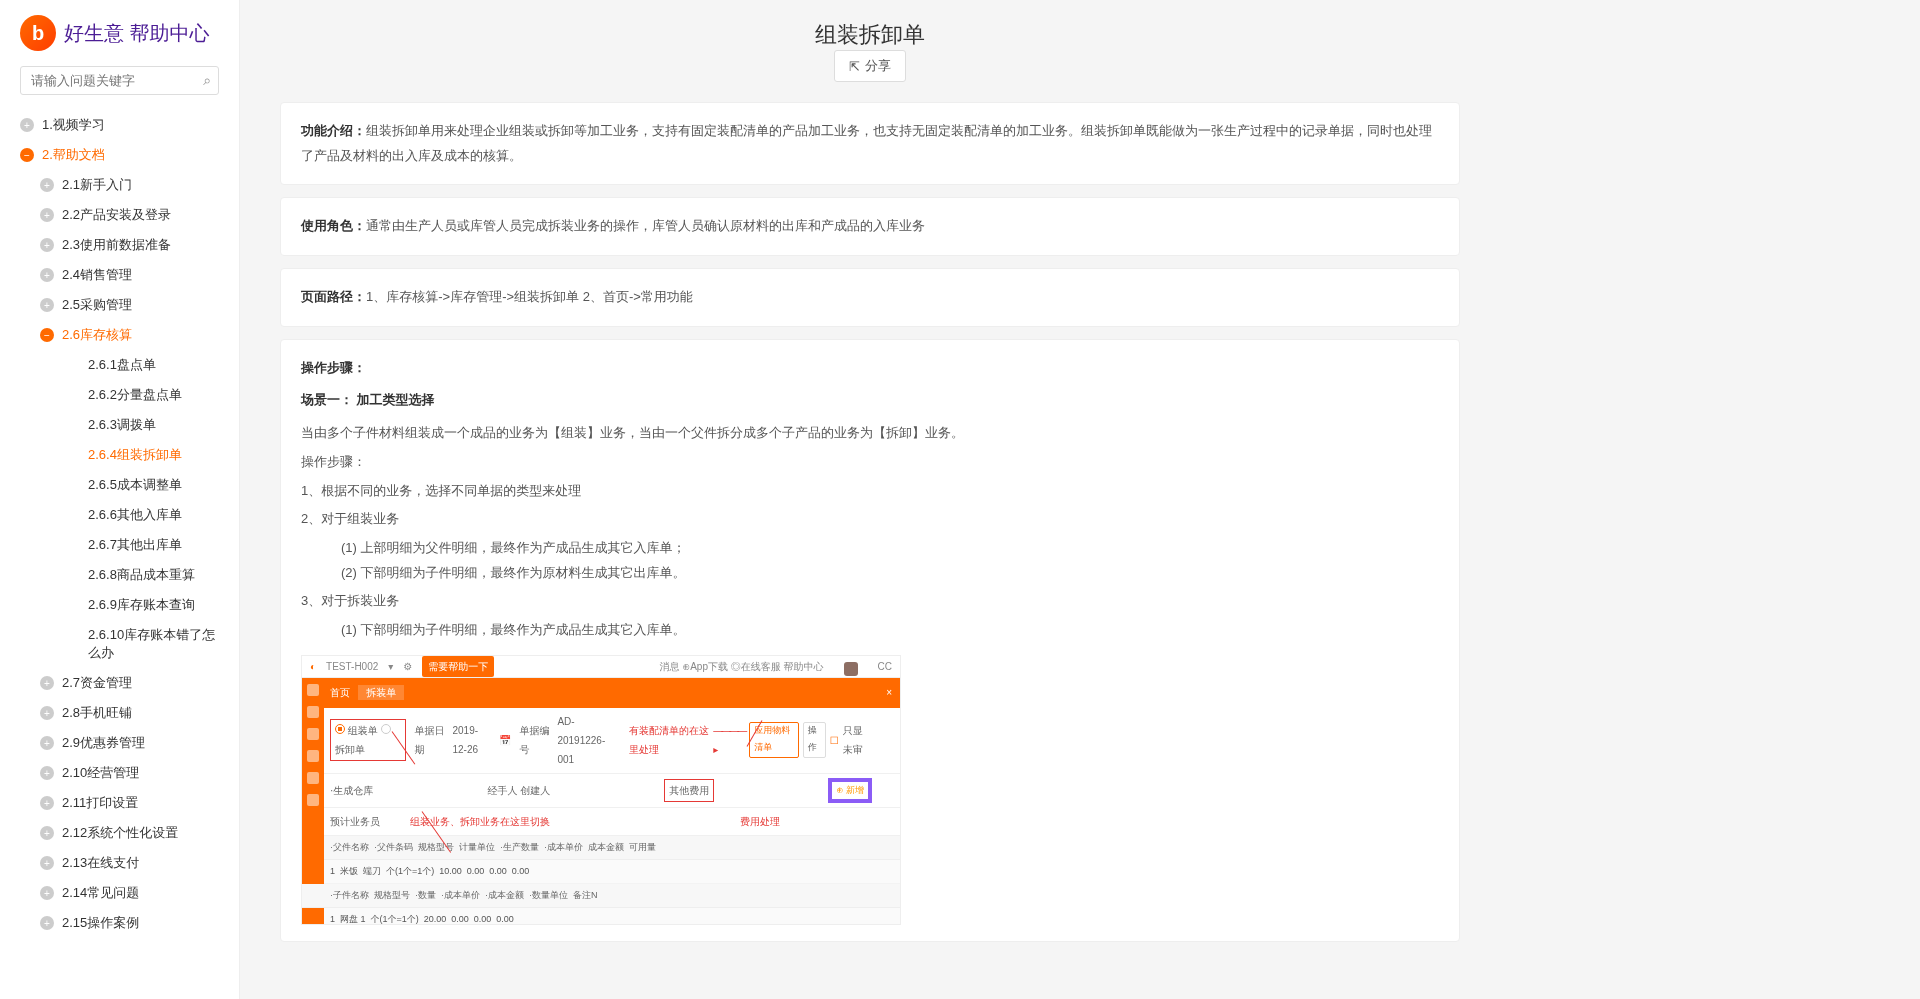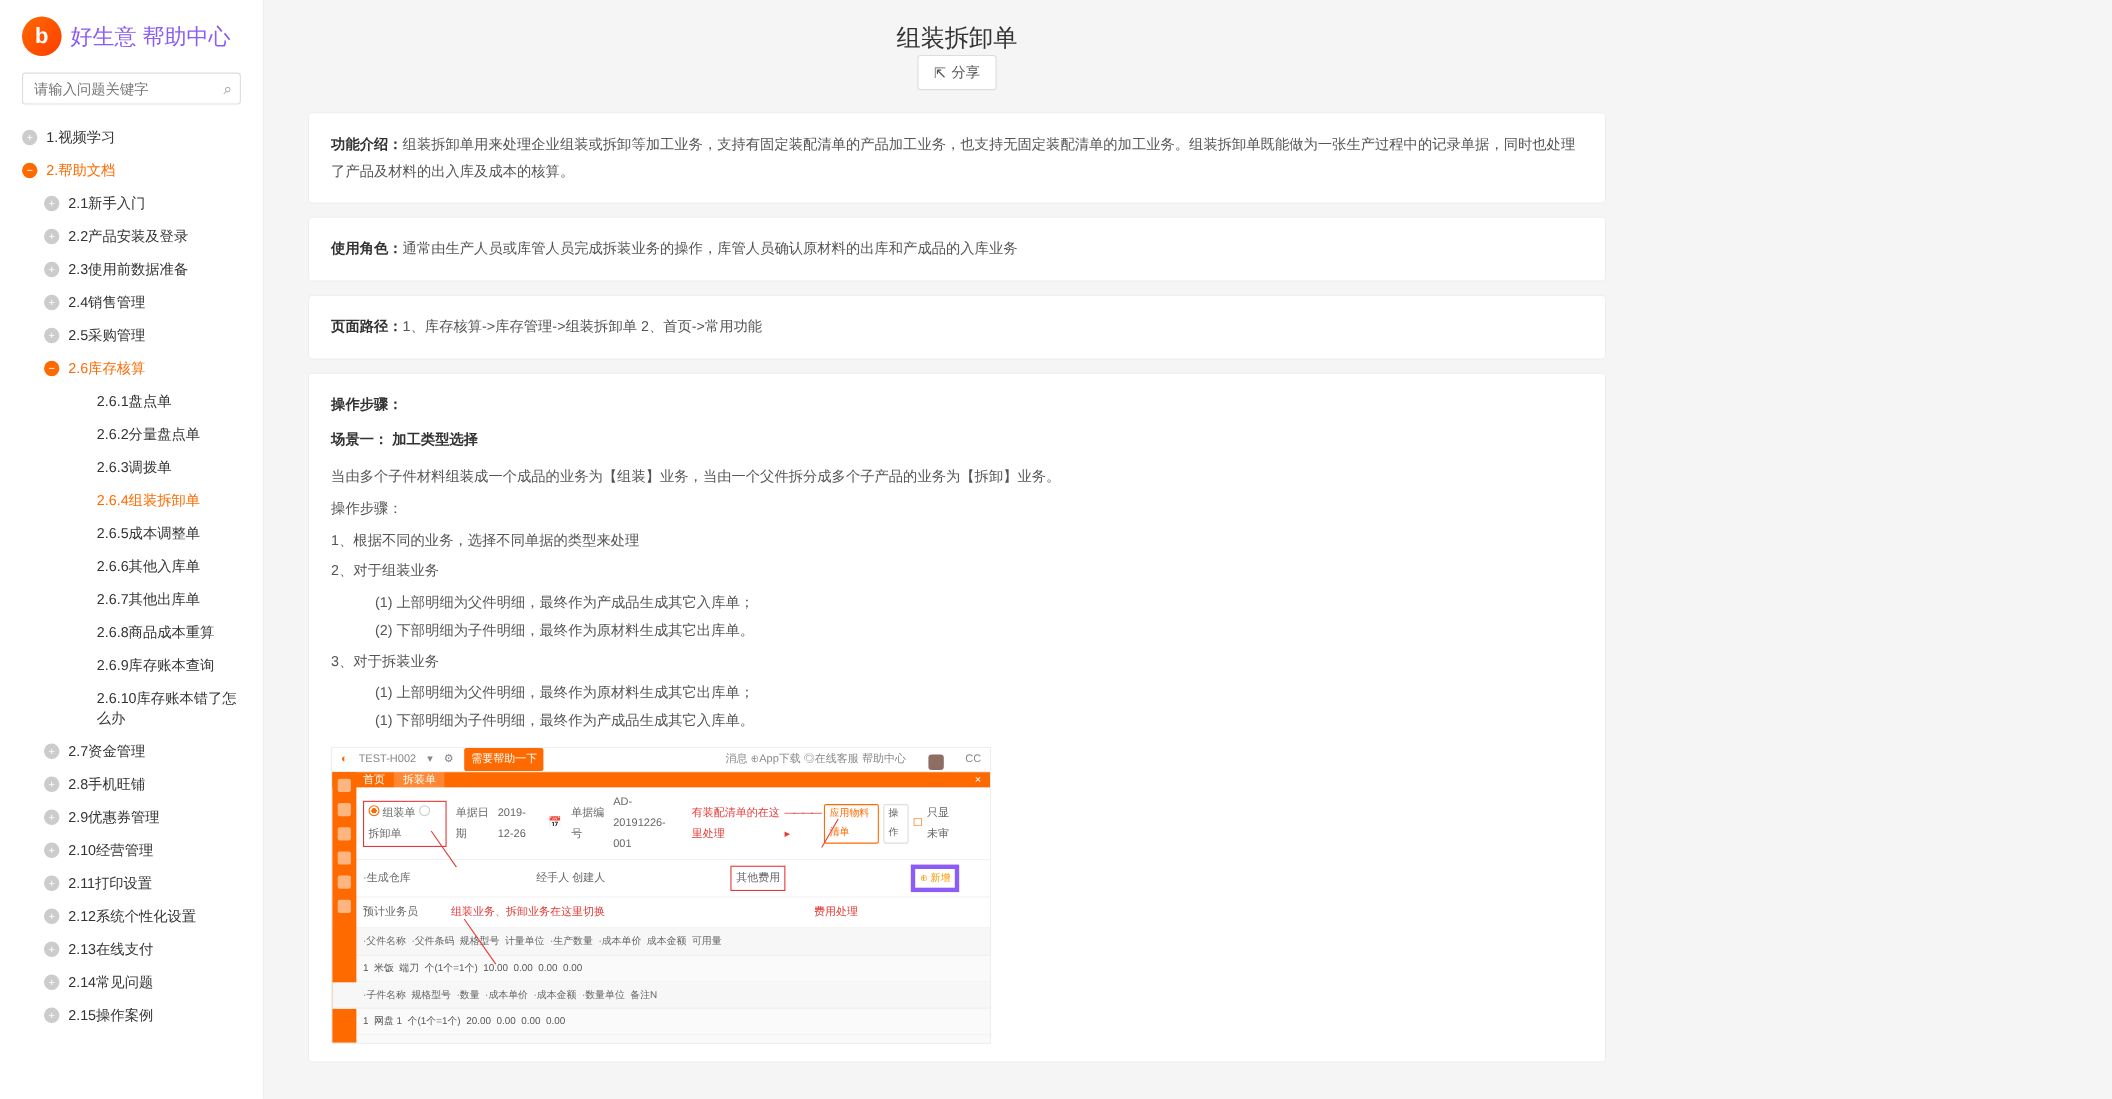--- a/index.html
+++ b/index.html
@@ -1,21 +1,21 @@
 <!DOCTYPE html>
 <html><head>
 <meta charset="utf-8">
 <style>
 * { margin: 0; padding: 0; box-sizing: border-box; }
 body { font-family: "Microsoft YaHei", "PingFang SC", sans-serif; background: #f5f5f5; color: #333; font-size: 14px; }
 .container { display: flex; min-height: 100vh; }
 .sidebar { width: 240px; background: #fff; padding: 15px 0; border-right: 1px solid #eee; }
 .logo-area { display: flex; align-items: center; padding: 0 20px 15px; }
 .logo-icon { width: 36px; height: 36px; border-radius: 50%; background: linear-gradient(135deg,#ff6a00,#ff3d00); display: flex; align-items: center; justify-content: center; color: #fff; font-weight: bold; font-size: 20px; margin-right: 8px; }
-.logo-text { font-size: 20px; font-weight: 500; color: #8b5cf6; }
+.logo-text { font-size: 20px; font-weight: 500; color: #4c1d95; }
 .search-box { margin: 0 20px 15px; position: relative; }
 .search-box input { width: 100%; padding: 6px 28px 6px 10px; border: 1px solid #ddd; border-radius: 3px; font-size: 13px; outline: none; }
 .search-box .srch-icon { position: absolute; right: 8px; top: 6px; color: #999; font-size: 14px; }
 .nav { padding: 0 10px; }
 .nav-item { display: flex; align-items: center; padding: 6px 10px; cursor: pointer; color: #333; font-size: 13px; }
 .nav-item.active { color: #ff6a00; }
 .nav-item .toggle-icon { width: 14px; height: 14px; border-radius: 50%; display: inline-flex; align-items: center; justify-content: center; margin-right: 8px; font-size: 10px; color: #fff; background: #ccc; flex-shrink: 0; }
 .nav-item.expanded .toggle-icon { background: #ff6a00; }
 .nav-item.active .toggle-icon { background: #ff6a00; }
 .nav-sub { padding-left: 20px; }
@@ -26,21 +26,21 @@
 .page-title { font-size: 22px; font-weight: 500; color: #333; }
 .share-btn { border: 1px solid #ddd; padding: 6px 14px; border-radius: 3px; background: #fff; cursor: pointer; display: flex; align-items: center; gap: 5px; font-size: 13px; color: #555; }
 .card { background: #fff; border: 1px solid #eee; border-radius: 4px; padding: 16px 20px; margin-bottom: 12px; line-height: 1.9; font-size: 13px; color: #555; }
 .card .label { font-weight: bold; color: #333; }
 .section-title { font-weight: bold; color: #333; margin-bottom: 8px; }
 .scene-title { font-weight: bold; color: #333; margin: 8px 0; }
 .step-list { margin: 4px 0; }
 .step-indent { padding-left: 40px; }
 .screenshot-placeholder { width: 600px; height: 270px; background: #fafafa; border: 1px solid #eee; margin-top: 12px; position: relative; overflow: hidden; font-size: 10px; }
 .ss-topbar { height: 22px; background: #fff; border-bottom: 1px solid #eee; display: flex; align-items: center; padding: 0 8px; gap: 6px; color: #888; justify-content: space-between; }
-.ss-orange-bar { height: 14px; background: #ff6a00; display: flex; align-items: center; padding: 0 8px; color: #fff; gap: 8px; }
+.ss-orange-bar { height: 30px; background: #ff6a00; display: flex; align-items: center; padding: 0 8px; color: #fff; gap: 8px; }
 .ss-form-row { display: flex; align-items: center; padding: 4px 28px; gap: 10px; color: #666; background: #fff; border-bottom: 1px solid #f0f0f0; }
 .ss-radio { width: 10px; height: 10px; border-radius: 50%; border: 1px solid #ccc; display: inline-block; }
 .ss-radio.checked { border-color: #ff6a00; background: radial-gradient(circle,#ff6a00 40%,transparent 45%); }
 .ss-red-text { color: #e53935; }
 .ss-red-box { border: 1px solid #e53935; padding: 1px 4px; }
 .ss-arrow-r { color: #e53935; letter-spacing: -2px; }
 .ss-table-head { background: #f7f7f7; display: flex; padding: 3px 28px; gap: 14px; color: #666; font-size: 9px; border-bottom: 1px solid #eee; }
 .ss-table-row { display: flex; padding: 3px 28px; gap: 14px; color: #555; font-size: 9px; border-bottom: 1px solid #f3f3f3; min-height: 16px; }
 .ss-left-icons { position: absolute; left: 0; top: 22px; width: 22px; bottom: 0; background: #ff6a00; display: flex; flex-direction: column; align-items: center; padding-top: 6px; gap: 10px; }
 .ss-left-icons span { width: 12px; height: 12px; background: rgba(255,255,255,0.5); border-radius: 2px; }
@@ -190,21 +190,20 @@
     <div class="card">
       <div class="section-title">操作步骤：</div>
       <div class="scene-title">场景一： 加工类型选择</div>
       <div class="step-list">当由多个子件材料组装成一个成品的业务为【组装】业务，当由一个父件拆分成多个子产品的业务为【拆卸】业务。</div>
       <div class="step-list">操作步骤：</div>
       <div class="step-list">1、根据不同的业务，选择不同单据的类型来处理</div>
       <div class="step-list">2、对于组装业务</div>
       <div class="step-indent">(1) 上部明细为父件明细，最终作为产成品生成其它入库单；</div>
       <div class="step-indent">(2) 下部明细为子件明细，最终作为原材料生成其它出库单。</div>
       <div class="step-list">3、对于拆装业务</div>
-      <div class="step-indent">(1) 上部明细为父件明细，最终作为原材料生成其它出库单；</div>
       <div class="step-indent">(1) 下部明细为子件明细，最终作为产成品生成其它入库单。</div>
 
       <div class="screenshot-placeholder">
         <div class="ss-topbar">
           <div style="display:flex;gap:10px;align-items:center">
             <span style="color:#ff6a00;font-weight:bold">◐</span>
             <span>TEST-H002</span>
             <span>▾</span>
               <span>⚙</span>
             <span style="background:#ff6a00;color:#fff;padding:1px 6px;border-radius:2px">需要帮助一下</span>

